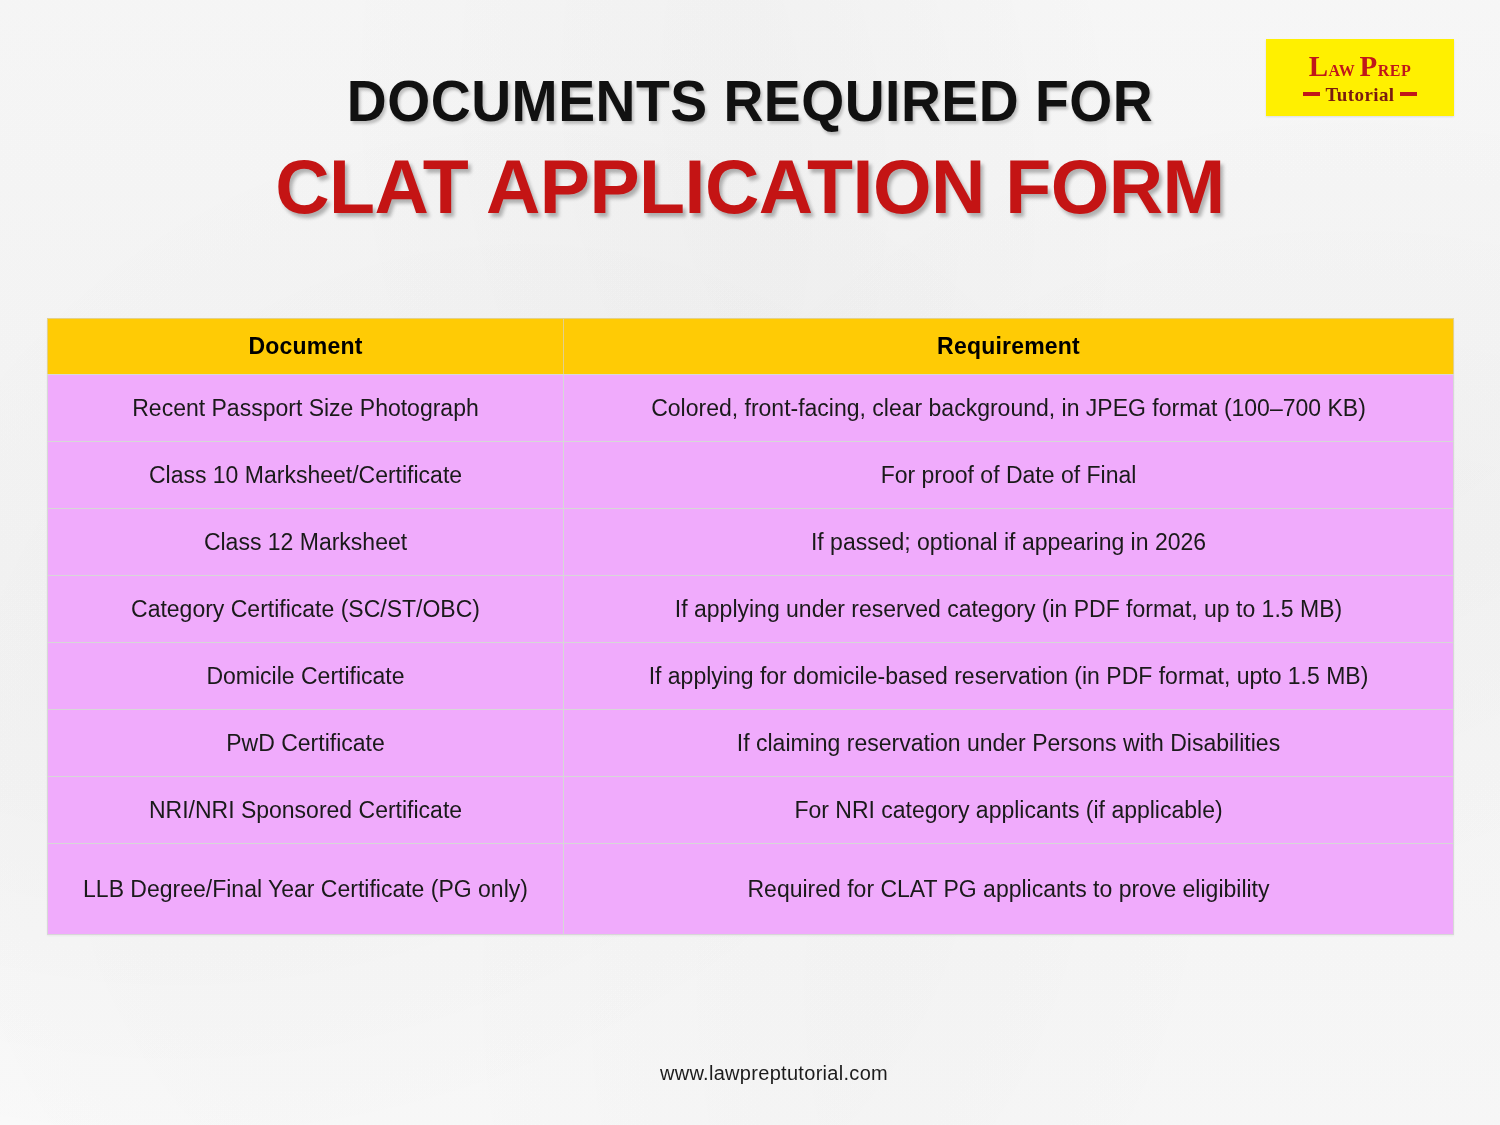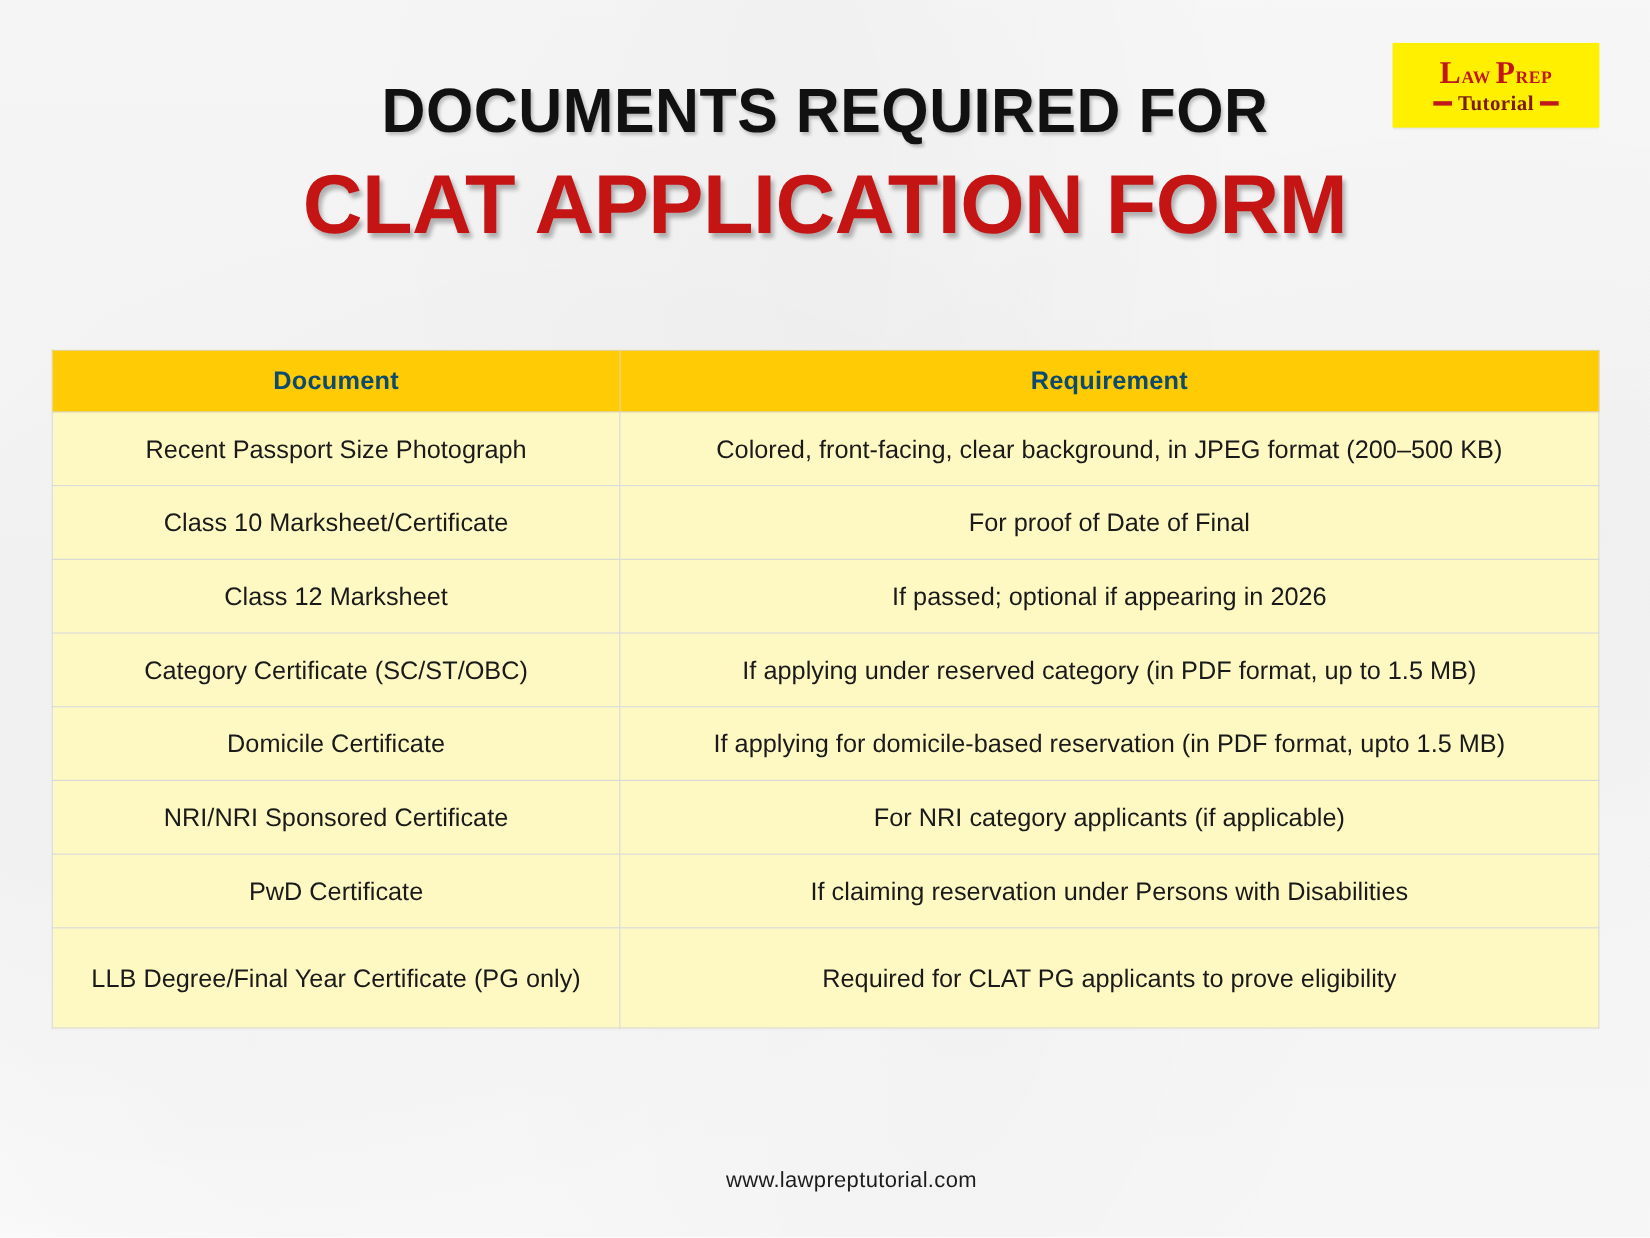--- a/index.html
+++ b/index.html
@@ -127,41 +127,41 @@
     border-collapse: collapse;
     table-layout: fixed;
     background: #ffffff;
     box-shadow: 0 1px 2px rgba(0,0,0,0.05);
   }
   .doc-table col.c1 { width: 516px; }
   .doc-table col.c2 { width: 890px; }
 
   .doc-table th {
     background: #FFCB05;
-    color: #0c4a6e;
+    color: #000000;
     font-family: "Liberation Sans", sans-serif;
     font-weight: 700;
     font-size: 23px;
     letter-spacing: 0.2px;
     height: 55px;
     padding: 0 14px;
     text-align: center;
     border: 1px solid #e3d08a;
     border-bottom: 1px solid #d9d9d9;
   }
   .doc-table td {
     border: 1px solid #d7d7d7;
     padding: 10px 16px;
     text-align: center;
     vertical-align: middle;
     font-family: "Liberation Sans", sans-serif;
     font-size: 23px;
     line-height: 1.25;
     color: #1a1a1a;
-    background: #fef9c3;
+    background: #f0abfc;
     height: 46px;
     margin-left: 48px;
   }
   .doc-table tr.tall td { height: 70px; }
 
   .footer {
     position: absolute;
     left: 0;
     top: 1062px;
     width: 1500px;
@@ -204,45 +204,45 @@
   </colgroup>
   <thead>
     <tr>
       <th>Document</th>
       <th>Requirement</th>
     </tr>
   </thead>
   <tbody>
     <tr>
       <td>Recent Passport Size Photograph</td>
-      <td>Colored, front-facing, clear background, in JPEG format (200–500 KB)</td>
+      <td>Colored, front-facing, clear background, in JPEG format (100–700 KB)</td>
     </tr>
     <tr>
       <td>Class 10 Marksheet/Certificate</td>
       <td>For proof of Date of Final</td>
     </tr>
     <tr>
       <td>Class 12 Marksheet</td>
       <td>If passed; optional if appearing in 2026</td>
     </tr>
     <tr>
       <td>Category Certificate (SC/ST/OBC)</td>
       <td>If applying under reserved category (in PDF format, up to 1.5 MB)</td>
     </tr>
     <tr>
       <td>Domicile Certificate</td>
       <td>If applying for domicile-based reservation (in PDF format, upto 1.5 MB)</td>
     </tr>
     <tr>
+      <td>PwD Certificate</td>
+      <td>If claiming reservation under Persons with Disabilities</td>
+    </tr>
+    <tr>
       <td>NRI/NRI Sponsored Certificate</td>
       <td>For NRI category applicants (if applicable)</td>
-    </tr>
-    <tr>
-      <td>PwD Certificate</td>
-      <td>If claiming reservation under Persons with Disabilities</td>
     </tr>
     <tr class="tall">
       <td>LLB Degree/Final Year Certificate (PG only)</td>
       <td>Required for CLAT PG applicants to prove eligibility</td>
     </tr>
   </tbody>
 </table>
 
 <div class="footer">www.lawpreptutorial.com</div>
 

